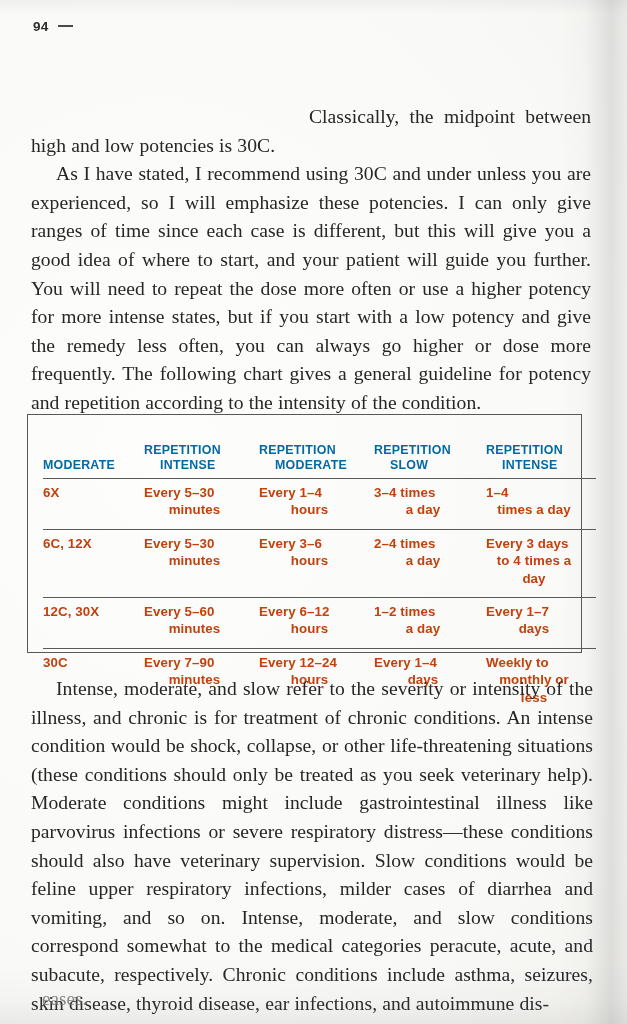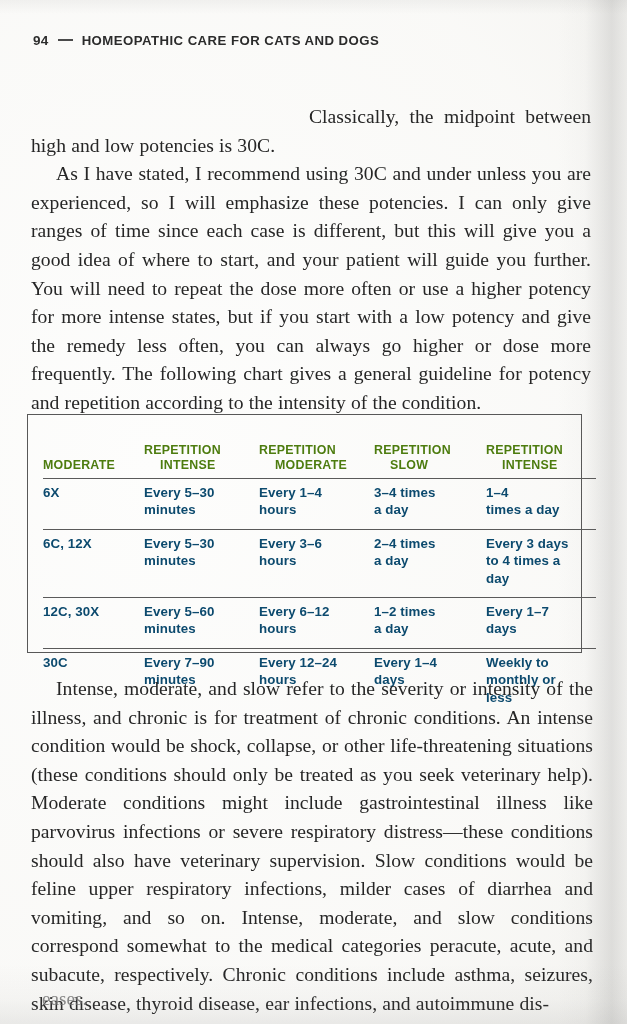--- a/index.html
+++ b/index.html
@@ -48,21 +48,21 @@
     background:
       radial-gradient(ellipse at 25% 45%, rgba(250,250,248,0.0) 0%, rgba(243,242,238,0.35) 70%, rgba(236,235,230,0.55) 100%);
     pointer-events: none;
     z-index: 1;
   }
 
   
   .running-head {
     position: absolute;
     left: 33px;
-    top: 33px;
+    top: 19px;
     display: flex;
     align-items: baseline;
     gap: 9px;
     z-index: 3;
   }
   .folio {
     font-family: "Liberation Sans", sans-serif;
     font-weight: bold;
     font-size: 13.5px;
     letter-spacing: 0.3px;
@@ -153,38 +153,38 @@
   table.potency-table col.c5 { width: 110px; }
 
   table.potency-table th {
     text-align: left;
     vertical-align: bottom;
     font-family: "Liberation Sans", sans-serif;
     font-weight: bold;
     font-size: 12.4px;
     line-height: 15.2px;
     letter-spacing: 0.25px;
-    color: #4d7c0f;
+    color: #0369a1;
     padding: 0 14px 5px 0;
     height: 44px;
   }
   table.potency-table th .hdr-l2 { display: block; padding-left: 16px; }
 
   table.potency-table td {
     vertical-align: top;
     font-family: "Liberation Sans", sans-serif;
     font-weight: bold;
     font-size: 13.3px;
     line-height: 17.4px;
     letter-spacing: 0.1px;
-    color: #0c4a6e;
+    color: #c2410c;
     padding: 5px 14px 10px 0;
     border-top: 1.3px solid #5a5a5a;
   }
-  table.potency-table td .cell-l2 { display: block; }
+  table.potency-table td .cell-l2 { display: block; text-align: center; }
 
   
   .table-pad {
     padding-left: 15px;
     padding-right: 12px;
     box-sizing: border-box;
     width: 100%;
   }
 
   
@@ -206,21 +206,20 @@
 <div class="page">
 
   <div class="paper-tone"></div>
 
   <div class="ghost" style="left:295px; top:128px;">&nbsp;</div>
   <div class="ghost" style="left:60px; top:648px;">&nbsp;</div>
 
   <div class="running-head">
     <span class="folio">94</span>
     <span class="head-dash"></span>
-    <span class="head-title">HOMEOPATHIC CARE FOR CATS AND DOGS</span>
   </div>
 
   <div class="body-col">
     <p class="para continued">Classically, the midpoint between high and low potencies is 30C.</p>
     <p class="para indented">As I have stated, I recommend using 30C and under unless you are experienced, so I will emphasize these potencies. I can only give ranges of time since each case is different, but this will give you a good idea of where to start, and your patient will guide you further. You will need to repeat the dose more often or use a higher potency for more intense states, but if you start with a low potency and give the remedy less often, you can always go higher or dose more frequently. The following chart gives a general guideline for potency and repetition according to the intensity of the condition.</p>
   </div>
 
   <div class="chart-box">
     <div class="table-pad">
       <table class="potency-table">

